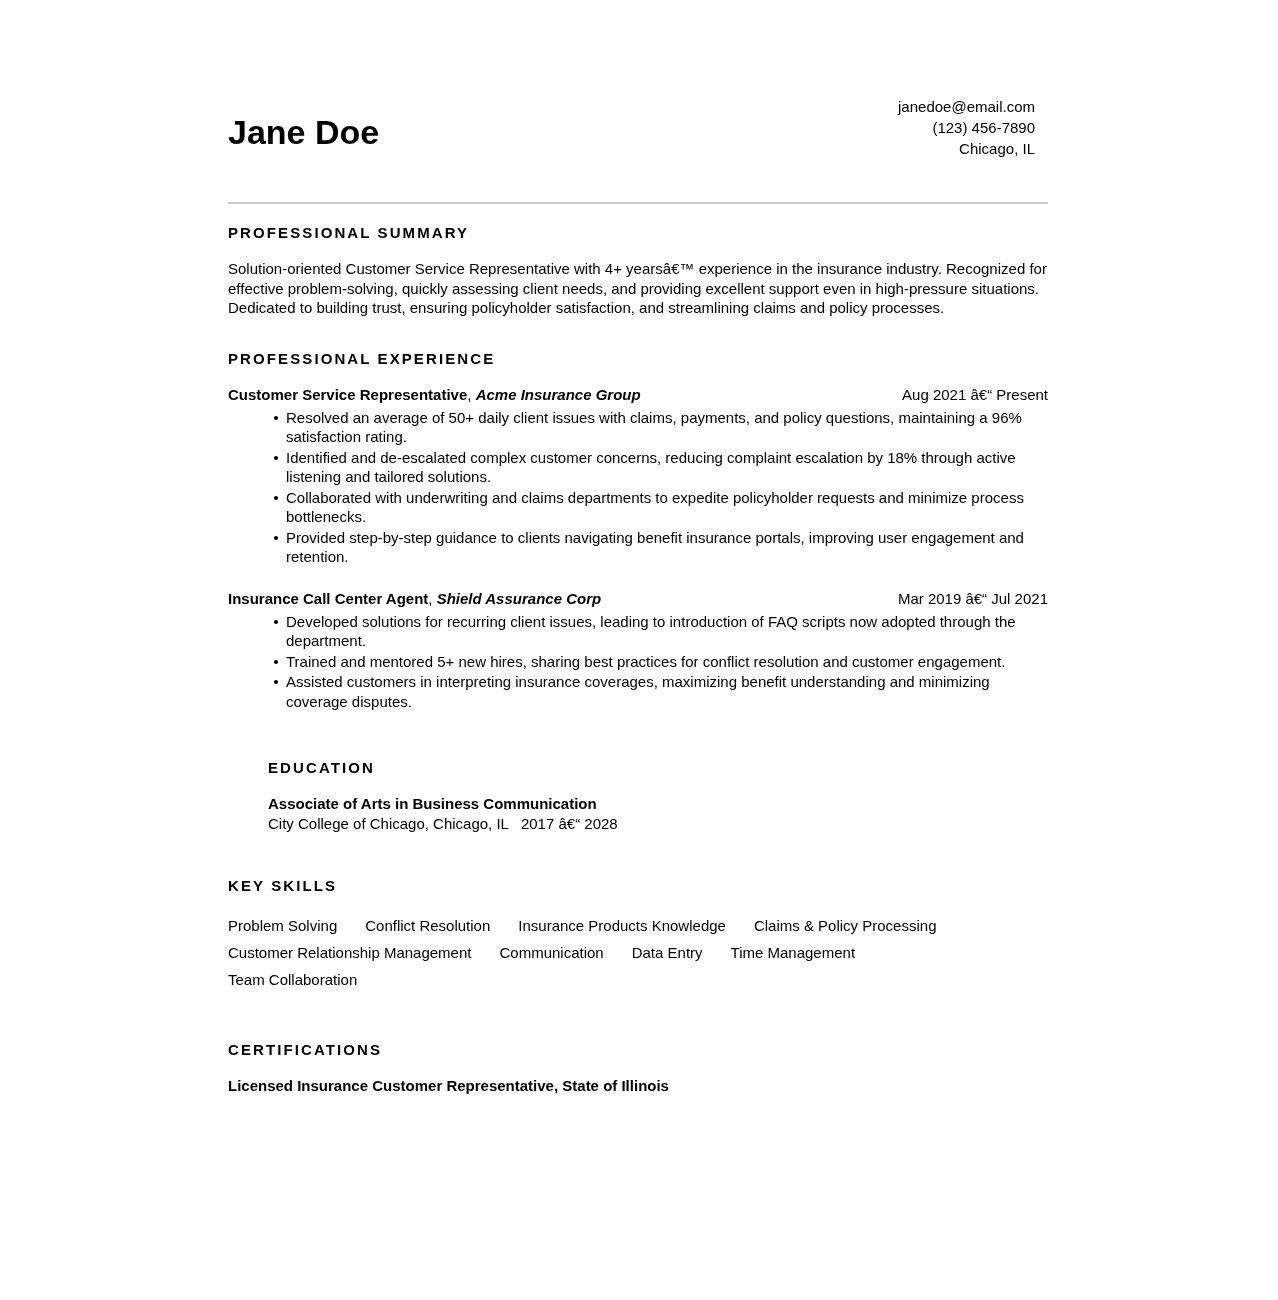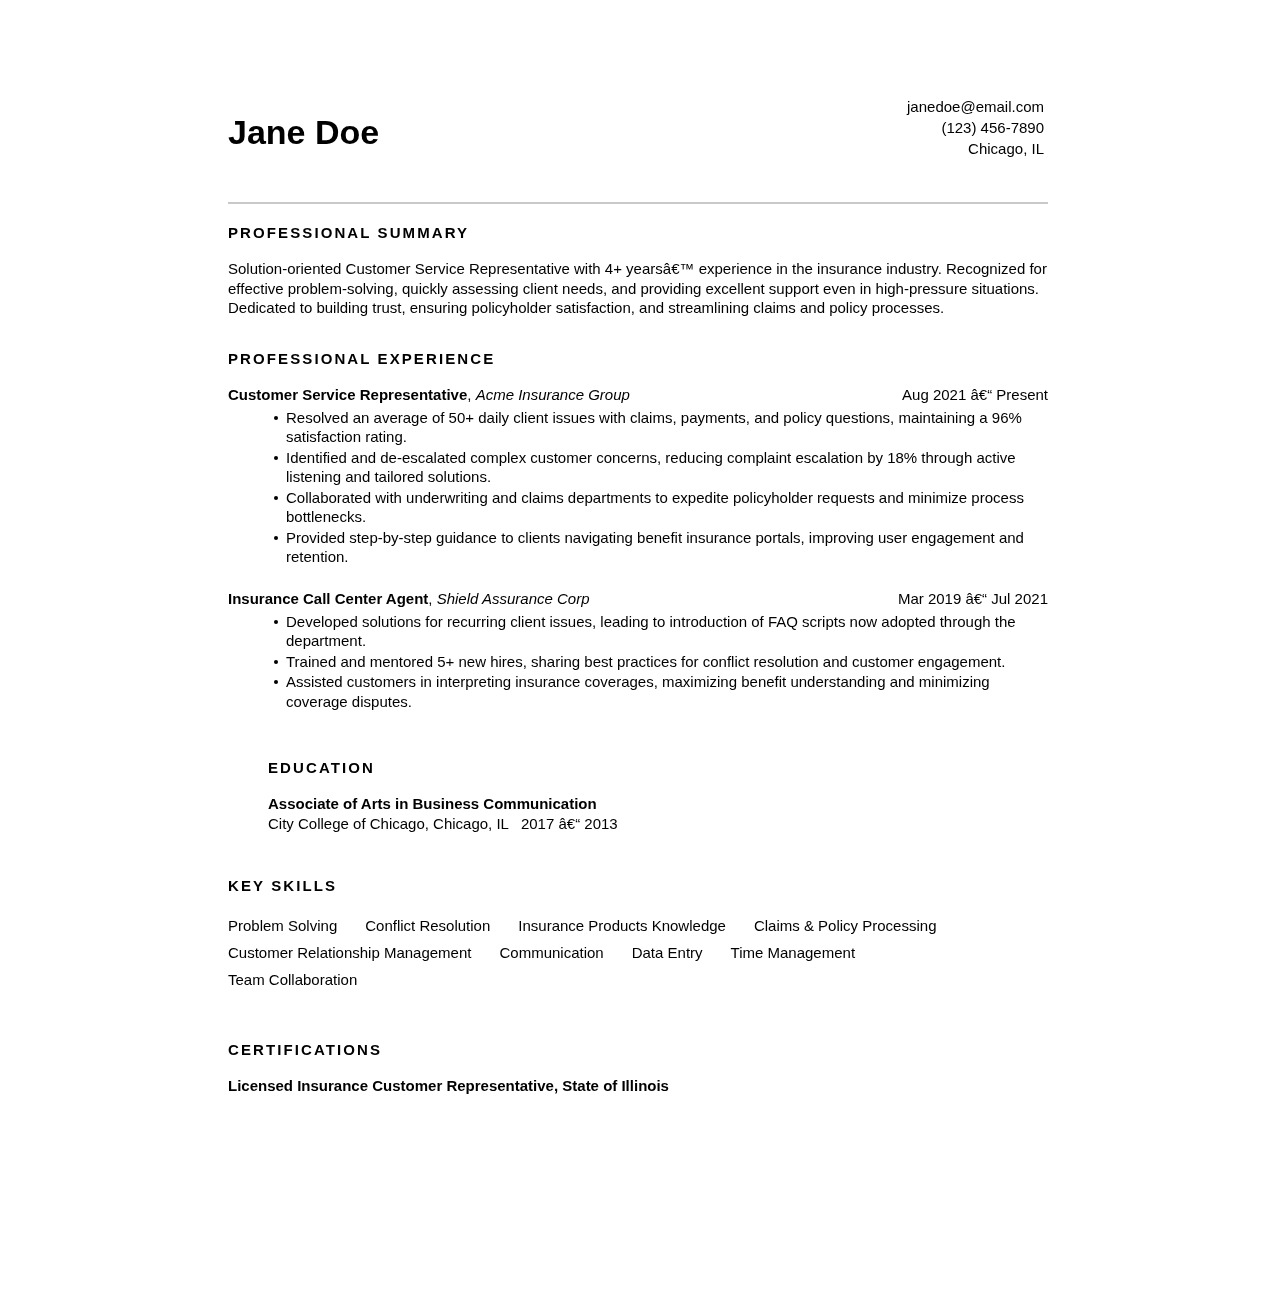--- a/index.html
+++ b/index.html
@@ -37,21 +37,21 @@
   .name {
     font-size: 34px;
     font-weight: bold;
     letter-spacing: 0px;
     line-height: 40px;
     margin: 0;
     padding-top: 16px;
   }
   .contact {
     position: absolute;
-    right: 4px;
+    right: 13px;
     top: 96px;
     text-align: right;
     font-size: 15px;
     line-height: 21px;
   }
   .contact div { white-space: nowrap; }
 
   .rule {
     margin-top: 28px;
     border-top: 2px solid #c9c9c9;
@@ -83,21 +83,21 @@
   .job:last-child { margin-bottom: 16px; }
   .job-head {
     display: flex;
     justify-content: space-between;
     align-items: baseline;
     font-size: 15px;
     line-height: 20px;
     margin-bottom: 3px;
   }
   .job-role { font-weight: bold; }
-  .job-company { font-style: italic; font-weight: normal; }
+  .job-company { font-style: italic; font-weight: bold; }
   .job-dates { white-space: nowrap; padding-left: 18px; }
 
   ul.bullets {
     margin: 0;
     padding: 0 0 0 46px;
     list-style: none;
   }
   ul.bullets li {
     position: relative;
     font-size: 15px;
@@ -199,21 +199,21 @@
               <li>Trained and mentored 5+ new hires, sharing best practices for conflict resolution and customer engagement.</li>
               <li>Assisted customers in interpreting insurance coverages, maximizing benefit understanding and minimizing coverage disputes.</li>
             </ul>
           </div>
         </div>
     </div>
 
     <div class="section sec-education">
       <h2 class="section-title">Education</h2>
       <div class="edu-degree">Associate of Arts in Business Communication</div>
-      <div class="edu-school">City College of Chicago, Chicago, IL   2017 â€“ 2013</div>
+      <div class="edu-school">City College of Chicago, Chicago, IL   2017 â€“ 2028</div>
     </div>
 
     <div class="section sec-skills">
       <h2 class="section-title">Key Skills</h2>
       <div class="skills" id="skills"><span class="skill">Problem Solving</span><span class="skill">Conflict Resolution</span><span class="skill">Insurance Products Knowledge</span><span class="skill">Claims &amp; Policy Processing</span><span class="skill">Customer Relationship Management</span><span class="skill">Communication</span><span class="skill">Data Entry</span><span class="skill">Time Management</span><span class="skill">Team Collaboration</span></div>
     </div>
 
     <div class="section sec-certifications">
       <h2 class="section-title">Certifications</h2>
       <div id="certs">

